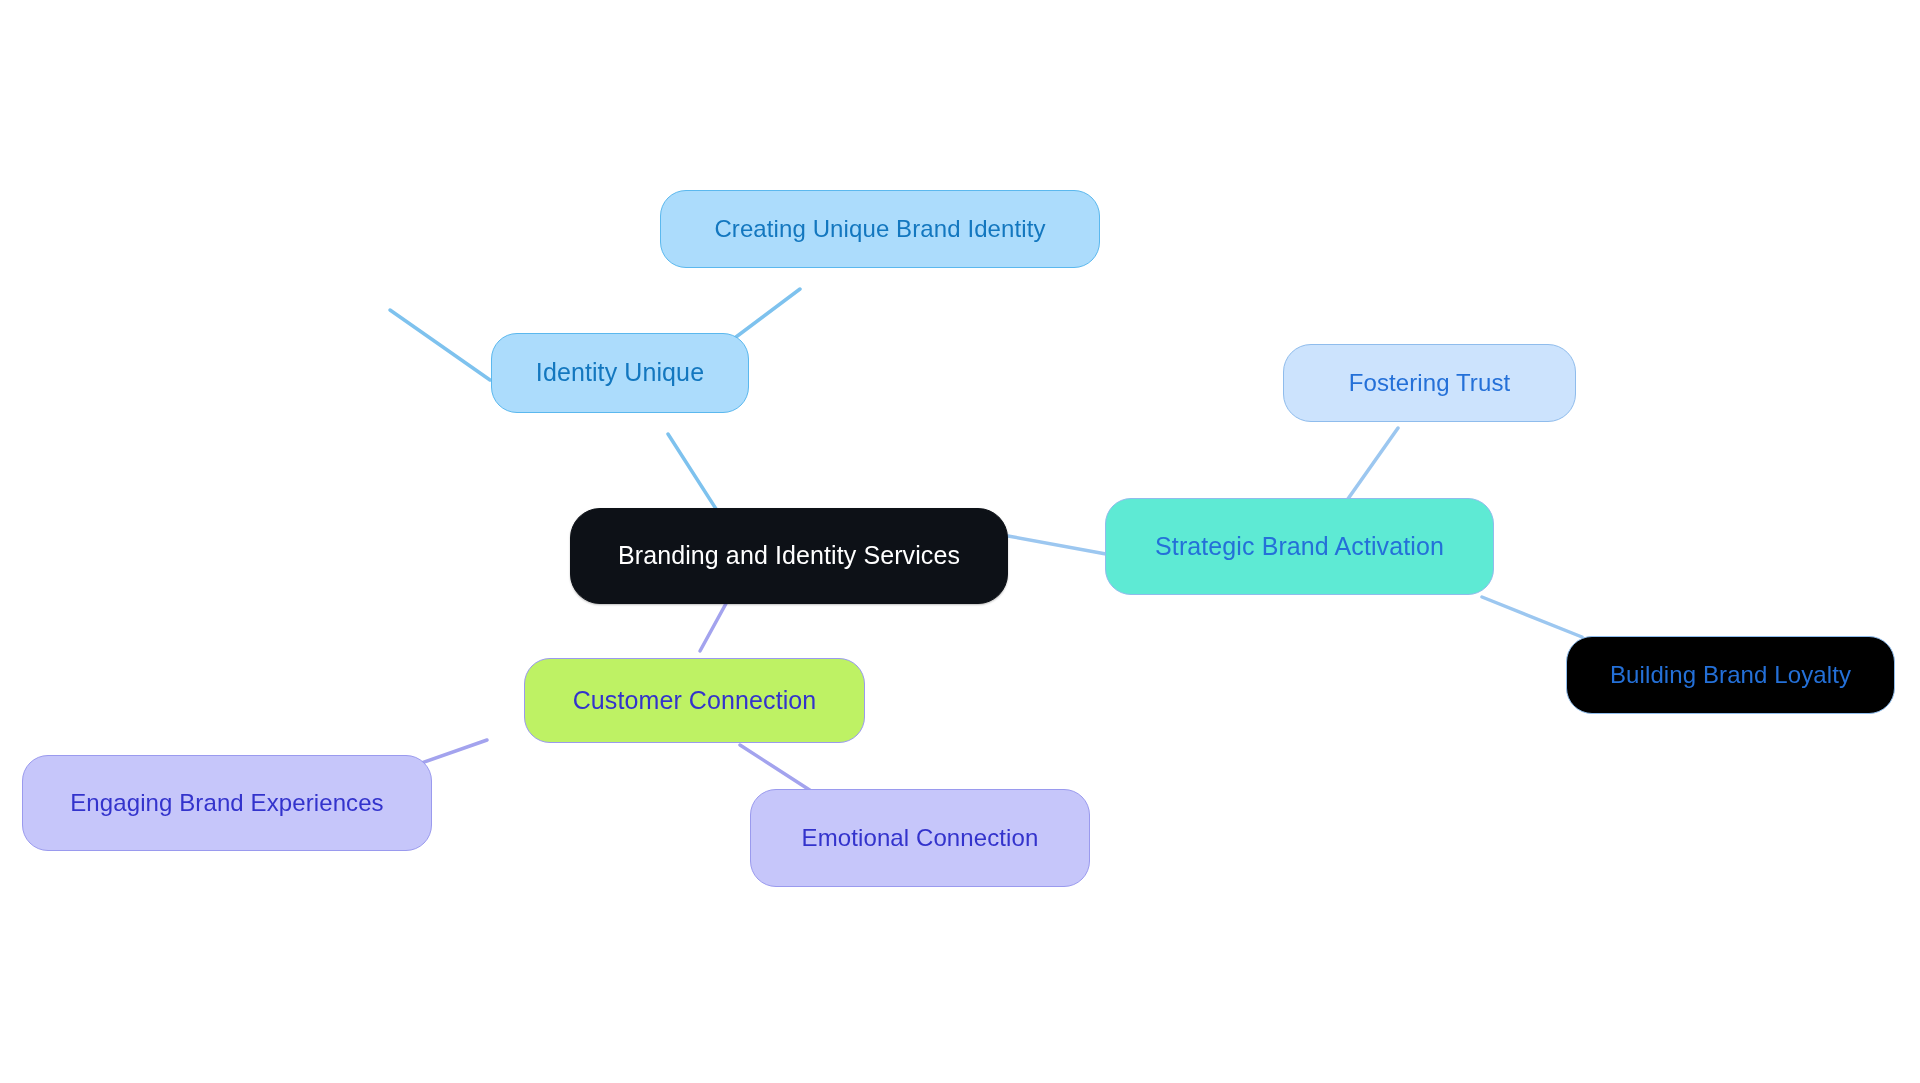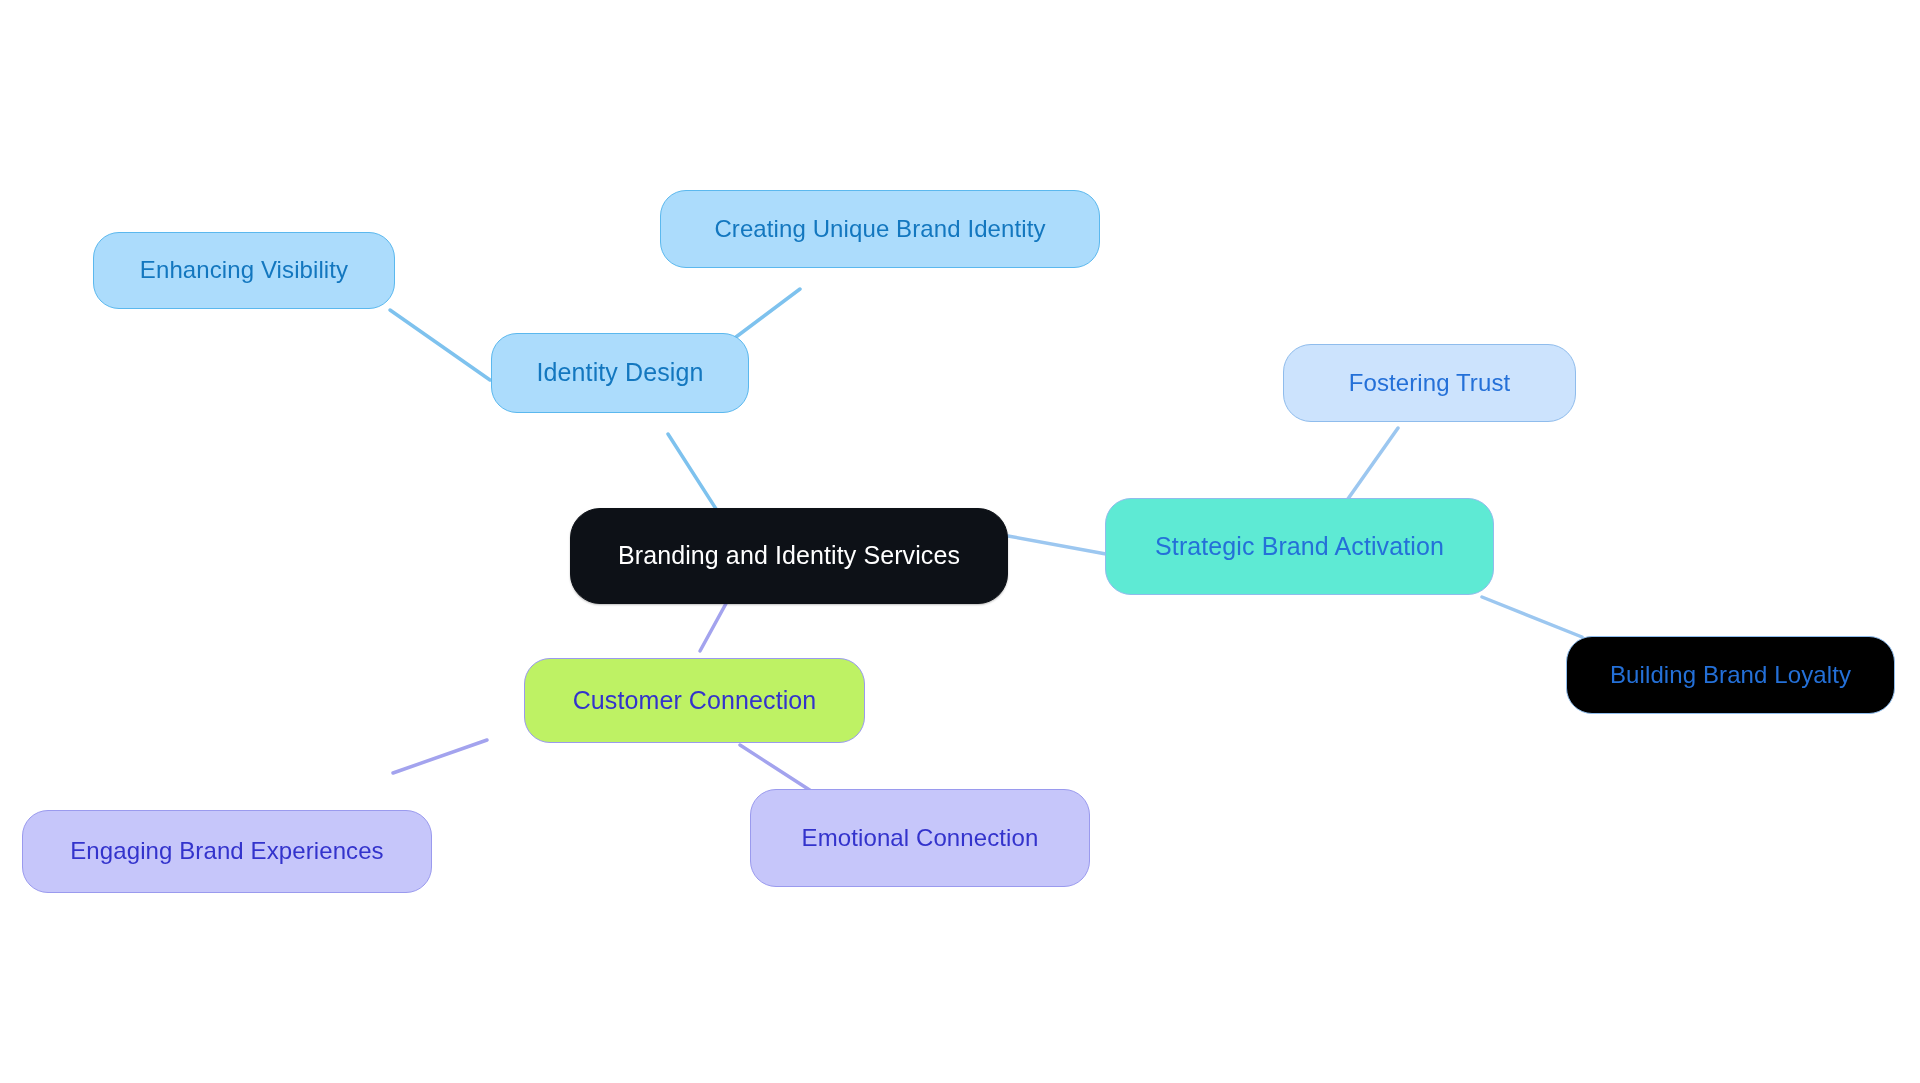--- a/index.html
+++ b/index.html
@@ -76,49 +76,46 @@
 
     <path d="M 1482 597 L 1582 637" stroke="#9CC7F0" stroke-width="3.5" fill="none" stroke-linecap="round"></path>
 
     <path d="M 740 578 L 700 651" stroke="#A3A3EE" stroke-width="3.5" fill="none" stroke-linecap="round"></path>
 
     <path d="M 487 740 L 393 773" stroke="#A3A3EE" stroke-width="3.5" fill="none" stroke-linecap="round"></path>
 
     <path d="M 740 745 L 822 798" stroke="#A3A3EE" stroke-width="3.5" fill="none" stroke-linecap="round"></path>
   </svg>
 
-  <div class="node node-leaf" style="left:93px; top:232px; width:302px; height:77px; background:#ACDCFC; border-color:#5BB8EE; color:#1377BF;">
-    <span class="node-label">Enhancing Visibility</span>
-  </div>
 
   <div class="node node-leaf" style="left:660px; top:190px; width:440px; height:78px; background:#ACDCFC; border-color:#5BB8EE; color:#1377BF;">
     <span class="node-label">Creating Unique Brand Identity</span>
   </div>
 
   <div class="node node-branch" style="left:491px; top:333px; width:258px; height:80px; background:#ACDCFC; border-color:#5BB8EE; color:#1377BF;">
-    <span class="node-label">Identity Design</span>
+    <span class="node-label">Identity Unique</span>
   </div>
 
   <div class="node node-leaf" style="left:1283px; top:344px; width:293px; height:78px; background:#CCE3FD; border-color:#8FBCEC; color:#2470D8;border-radius:28px;">
     <span class="node-label">Fostering Trust</span>
   </div>
 
   <div class="node node-branch" style="left:1105px; top:498px; width:389px; height:97px; background:#5eead4; border-color:#8FBCEC; color:#2470D8;">
     <span class="node-label">Strategic Brand Activation</span>
   </div>
 
   <div class="node node-leaf" style="left:1566px; top:636px; width:329px; height:78px; background:#000000; border-color:#8FBCEC; color:#2470D8;">
     <span class="node-label">Building Brand Loyalty</span>
   </div>
 
   <div class="node node-branch" style="left:480px; top:658px; width:341px; height:85px; background:#bef264; border-color:#9A9AEE; color:#3333CC;margin-left:44px;">
     <span class="node-label">Customer Connection</span>
   </div>
 
-  <div class="node node-leaf" style="left:22px; top:810px; width:410px; height:83px; background:#C6C6FA; border-color:#9A9AEE; color:#3333CC;">
+  <div class="node node-leaf" style="left:22px; top:755px; width:410px; height:96px; background:#C6C6FA; border-color:#9A9AEE; color:#3333CC;">
     <span class="node-label">Engaging Brand Experiences</span>
   </div>
 
   <div class="node node-leaf" style="left:750px; top:789px; width:340px; height:98px; background:#C6C6FA; border-color:#9A9AEE; color:#3333CC;">
     <span class="node-label">Emotional Connection</span>
   </div>
 
   <div class="node node-root" style="left:570px; top:488px; width:438px; height:96px; background:#0d1117; border-color:#0d1117; color:#ffffff;">
     <span class="node-label">Branding and Identity Services</span>
   </div>

